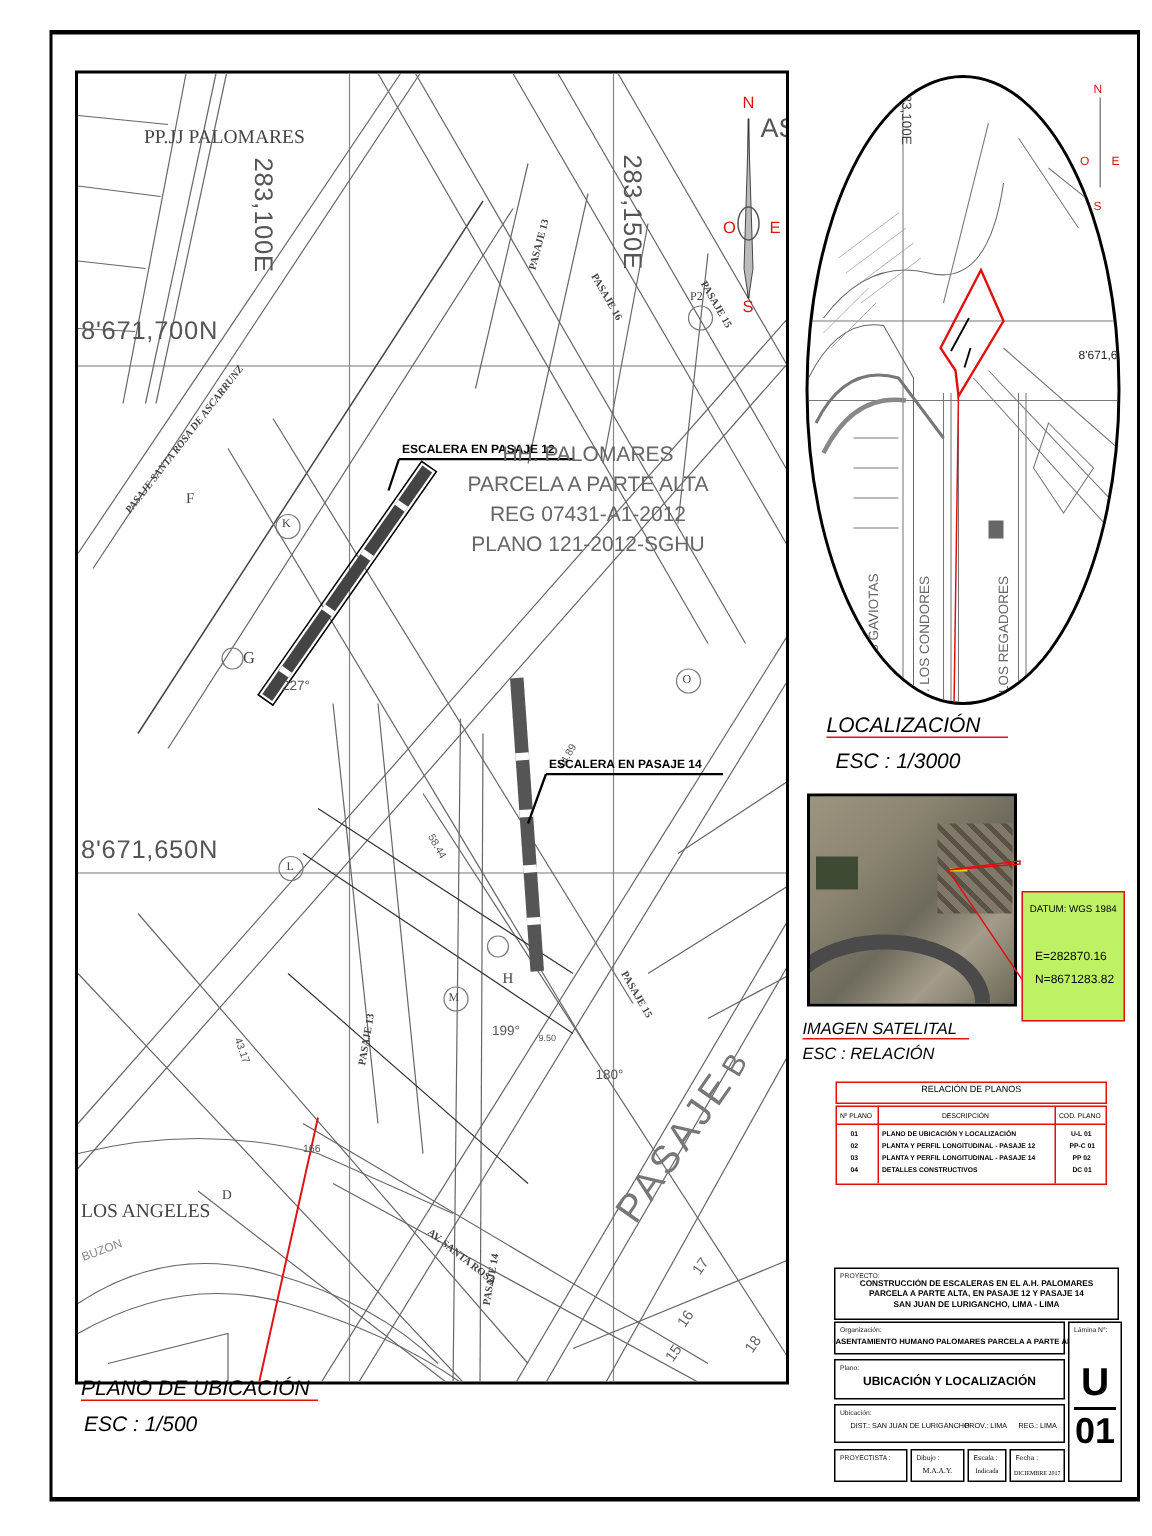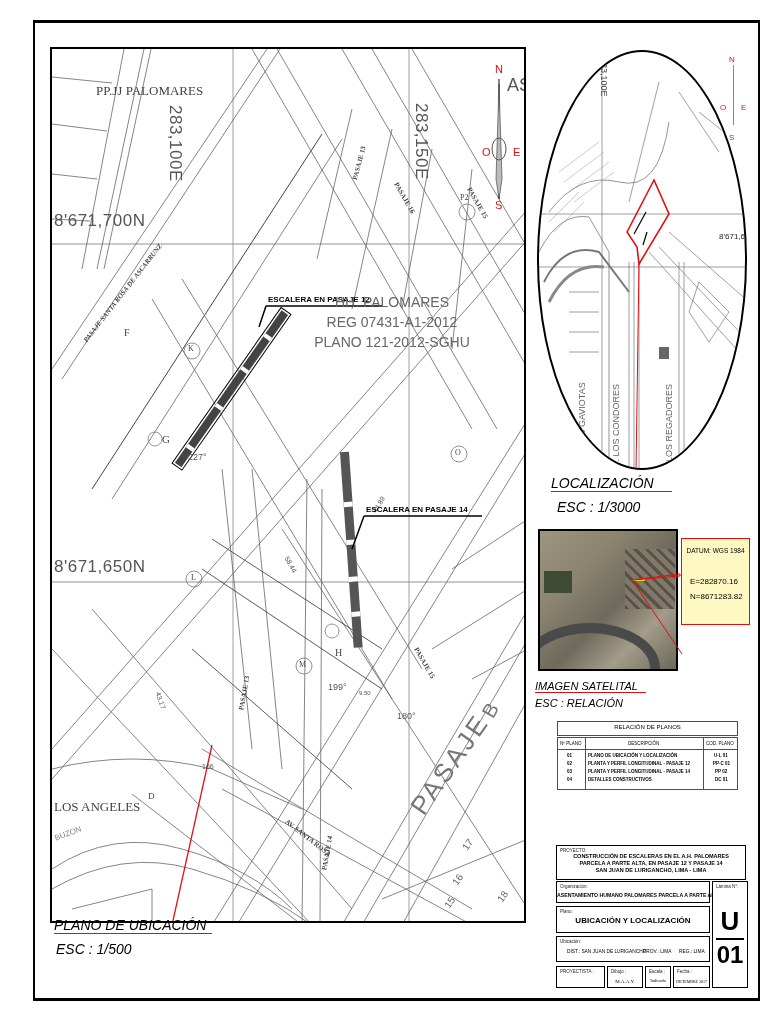--- a/index.html
+++ b/index.html
@@ -173,20 +173,21 @@
   <div class="abs" style="left:392px;top:848px;font-size:10px;color:#666;transform:rotate(-55deg);">15</div>
   <div class="abs" style="left:400px;top:825px;font-size:10px;color:#666;transform:rotate(-55deg);">16</div>
   <div class="abs" style="left:410px;top:790px;font-size:10px;color:#666;transform:rotate(-55deg);">17</div>
   <div class="abs" style="left:445px;top:842px;font-size:10px;color:#666;transform:rotate(-55deg);">18</div>
 
   <div class="abs escl" style="left:216px;top:246px;">ESCALERA EN PASAJE 12</div>
   <div class="abs escl" style="left:314px;top:456px;">ESCALERA EN PASAJE 14</div>
 
   <div class="abs watermark" style="left:255px;top:243px;width:170px;">
     <div>HH. PALOMARES</div>
+    <div>PARCELA A PARTE ALTA</div>
     <div>REG 07431-A1-2012</div>
     <div>PLANO 121-2012-SGHU</div>
   </div>
 
   <div class="abs" style="left:443px;top:14px;font-size:11px;color:#e01010;">N</div>
   <div class="abs" style="left:443px;top:150px;font-size:11px;color:#e01010;">S</div>
   <div class="abs" style="left:461px;top:97px;font-size:11px;color:#e01010;">E</div>
   <div class="abs" style="left:430px;top:97px;font-size:11px;color:#e01010;">O</div>
 </div>
 
@@ -252,21 +253,21 @@
 
 <div class="abs" style="left:538px;top:529px;width:140px;height:142px;border:2px solid #000;box-sizing:border-box;background:linear-gradient(135deg,#9c9580 0%,#8a8470 30%,#6e6a5c 55%,#a49c8a 75%,#6c6858 100%);overflow:hidden;">
   <div class="abs" style="left:4px;top:40px;width:28px;height:22px;background:#3f4a35;"></div>
   <div class="abs" style="left:-20px;top:92px;width:120px;height:70px;border:10px solid #4a4a4a;border-radius:60%;"></div>
   <div class="abs" style="left:85px;top:18px;width:50px;height:60px;background:repeating-linear-gradient(45deg,#5a5246 0 3px,#807868 3px 8px);"></div>
   <div class="abs" style="left:93px;top:48px;width:12px;height:2px;background:#e8d020;"></div>
 </div>
 <svg class="abs" style="left:630px;top:570px;" width="60" height="90">
   <polyline points="2,10 50,4 50,6 2,10 52,84" stroke="#e01010" stroke-width="1" fill="none"></polyline>
 </svg>
-<div class="abs red-box" style="left:681px;top:538px;width:67px;height:85px;background:#fef9c3;">
+<div class="abs red-box" style="left:681px;top:594px;width:67px;height:85px;background:#bef264;">
   <div class="abs" style="left:0;top:8px;width:100%;text-align:center;font-size:6.5px;">DATUM: WGS 1984</div>
   <div class="abs" style="left:8px;top:38px;font-size:8px;">E=282870.16</div>
   <div class="abs" style="left:8px;top:53px;font-size:8px;">N=8671283.82</div>
 </div>
 <div class="abs caption-title" style="left:535px;top:680px;font-size:11px;border-bottom:1.5px solid #e01010;padding-right:8px;">IMAGEN SATELITAL</div>
 <div class="abs caption" style="left:535px;top:697px;font-size:11px;">ESC : RELACIÓN</div>
 
 <div class="abs red-box" style="left:557px;top:721px;width:179px;height:13px;font-size:6px;text-align:center;line-height:11px;">RELACIÓN DE PLANOS</div>
 <div class="abs red-box" style="left:557px;top:737px;width:179px;height:51px;">
   <div class="abs" style="left:0;top:0;width:100%;height:11px;border-bottom:1.5px solid #e01010;"></div>

